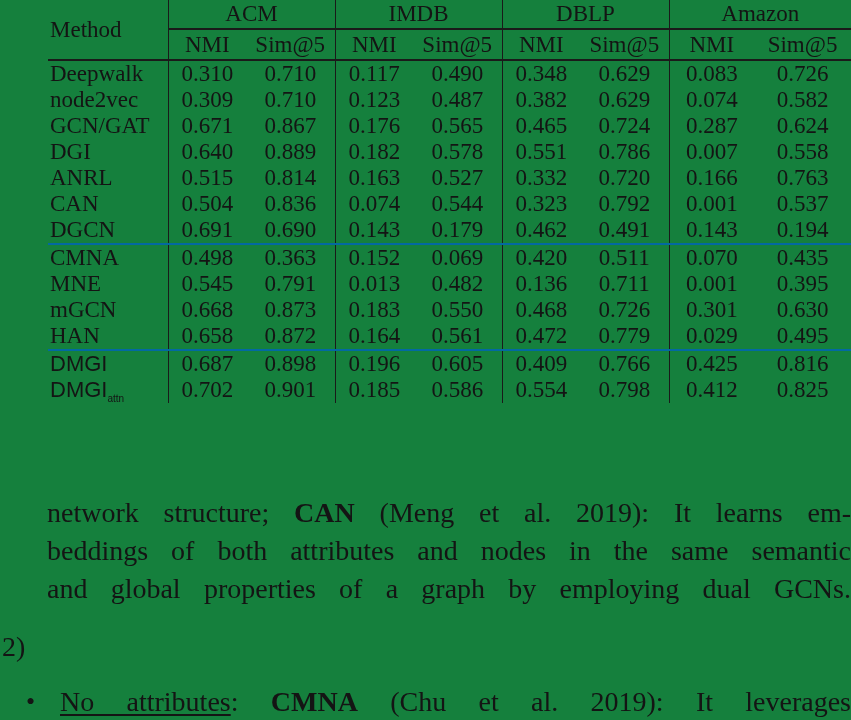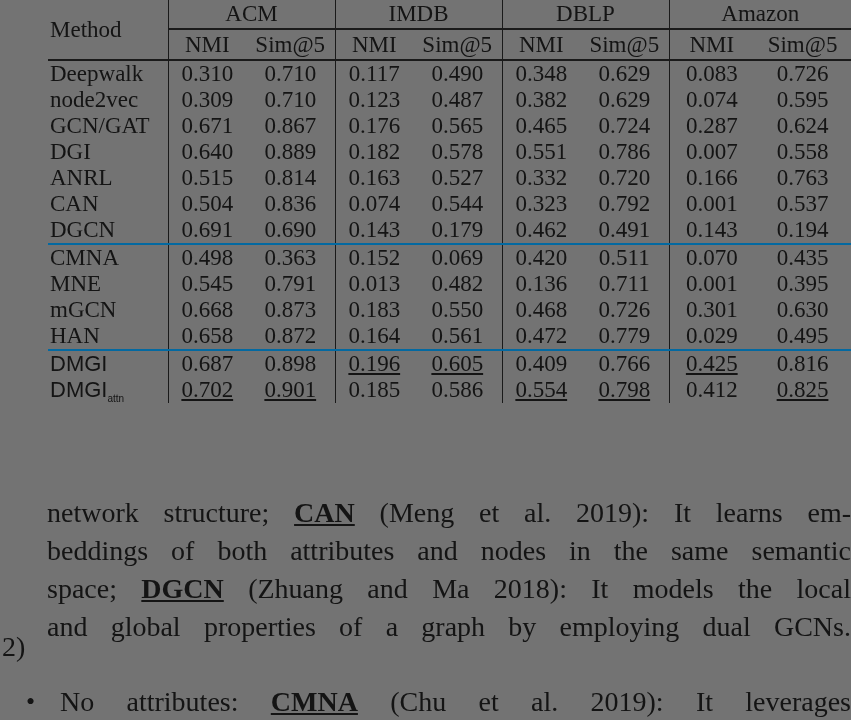--- a/index.html
+++ b/index.html
@@ -5,21 +5,21 @@
   * { margin: 0; padding: 0; box-sizing: border-box; }
   html, body { background: #ffffff; }
   body {
     width: 851px; height: 720px;
     font-family: "Liberation Serif", "DejaVu Serif", serif;
     color: #141414;
     overflow: hidden;
   }
   #page {
     position: relative; width: 851px; height: 720px;
-    background: #737373; overflow: hidden;
+    background: #15803d; overflow: hidden;
   }
 
   
   #tbl-wrap { position: absolute; top: 0; left: 48px; }
   table#mtable {
     border-collapse: collapse; table-layout: fixed;
     width: 803px; font-size: 23px; color: #141414;
   }
   #mtable th, #mtable td {
     font-weight: normal; padding: 0;
@@ -30,21 +30,21 @@
   .sub-th    { height: 31px; border-bottom: 2px solid #1a1a1a; }
   .method-th {
     text-align: left !important; padding-left: 2px !important;
     border-bottom: 2px solid #1a1a1a;
   }
   .gstart { border-left: 1.5px solid #1a1a1a; }
   #mtable tbody td { height: 25px; }
   tbody.rg { border-bottom: 2px solid #0369a1; }
   tbody.rg-last { border-bottom: none; }
   #mtable td.method { text-align: left; padding-left: 2px; }
-  .b { font-weight: bold; text-decoration: underline; }
+  .b { font-weight: bold; }
   .sans { font-family: "Liberation Sans", "DejaVu Sans", sans-serif; font-size: 22px; }
   sub.attn {
     font-family: "Liberation Sans", "DejaVu Sans", sans-serif;
     font-size: 10px; line-height: 0;
   }
 
   
   .para {
     position: absolute; left: 47px; top: 461px; width: 804px;
     font-size: 28px; line-height: 38px; margin-top: 33px;
@@ -54,21 +54,21 @@
     position: absolute; left: 2px; top: 628px; width: 849px;
     font-size: 28px; line-height: 38px; display: flex;
   }
   .item-num .marker { width: 44px; flex: none; }
   .item-bullet {
     position: absolute; left: 26px; top: 683px; width: 825px;
     font-size: 28px; line-height: 38px; display: flex;
   }
   .item-bullet .marker { width: 34px; flex: none; font-size: 26px; }
   .item-bullet .btext { flex: 1; text-align: justify; text-align-last: justify; }
-  .u { text-underline-offset: 3px; margin-top: 36px; }
+  .u { text-decoration: underline; text-underline-offset: 3px; margin-top: 36px; }
 </style>
 </head>
 <body>
 
 <div id="page">
 
   <div id="tbl-wrap">
     <table id="mtable">
       <colgroup>
         <col style="width:120px">
@@ -114,21 +114,21 @@
           </tr>
           <tr>
             <td class="method">node2vec</td>
             <td class="gstart">0.309</td>
             <td>0.710</td>
             <td class="gstart">0.123</td>
             <td>0.487</td>
             <td class="gstart">0.382</td>
             <td>0.629</td>
             <td class="gstart">0.074</td>
-            <td>0.595</td>
+            <td>0.582</td>
           </tr>
           <tr>
             <td class="method">GCN/GAT</td>
             <td class="gstart">0.671</td>
             <td>0.867</td>
             <td class="gstart">0.176</td>
             <td>0.565</td>
             <td class="gstart">0.465</td>
             <td>0.724</td>
             <td class="gstart">0.287</td>
@@ -248,21 +248,20 @@
             <td class="gstart">0.412</td>
             <td class="b">0.825</td>
           </tr>
         </tbody>
       </table>
   </div>
 
   <div class="para" id="para">
       <div class="jline"><span>network structure; </span><span class="b">CAN</span><span> (Meng et al. 2019): It learns em-</span></div>
       <div class="jline"><span>beddings of both attributes and nodes in the same semantic</span></div>
-      <div class="jline"><span>space; </span><span class="b">DGCN</span><span> (Zhuang and Ma 2018): It models the local</span></div>
       <div class="jline"><span>and global properties of a graph by employing dual GCNs.</span></div>
     </div>
 
   <div class="item-num">
     <span class="marker">2)</span>
   </div>
 
   <div class="item-bullet">
     <span class="marker">•</span>
     <span class="btext" id="bullet-text"><span class="u">No attributes</span><span>: </span><span class="b">CMNA</span><span> (Chu et al. 2019): It leverages</span></span>

